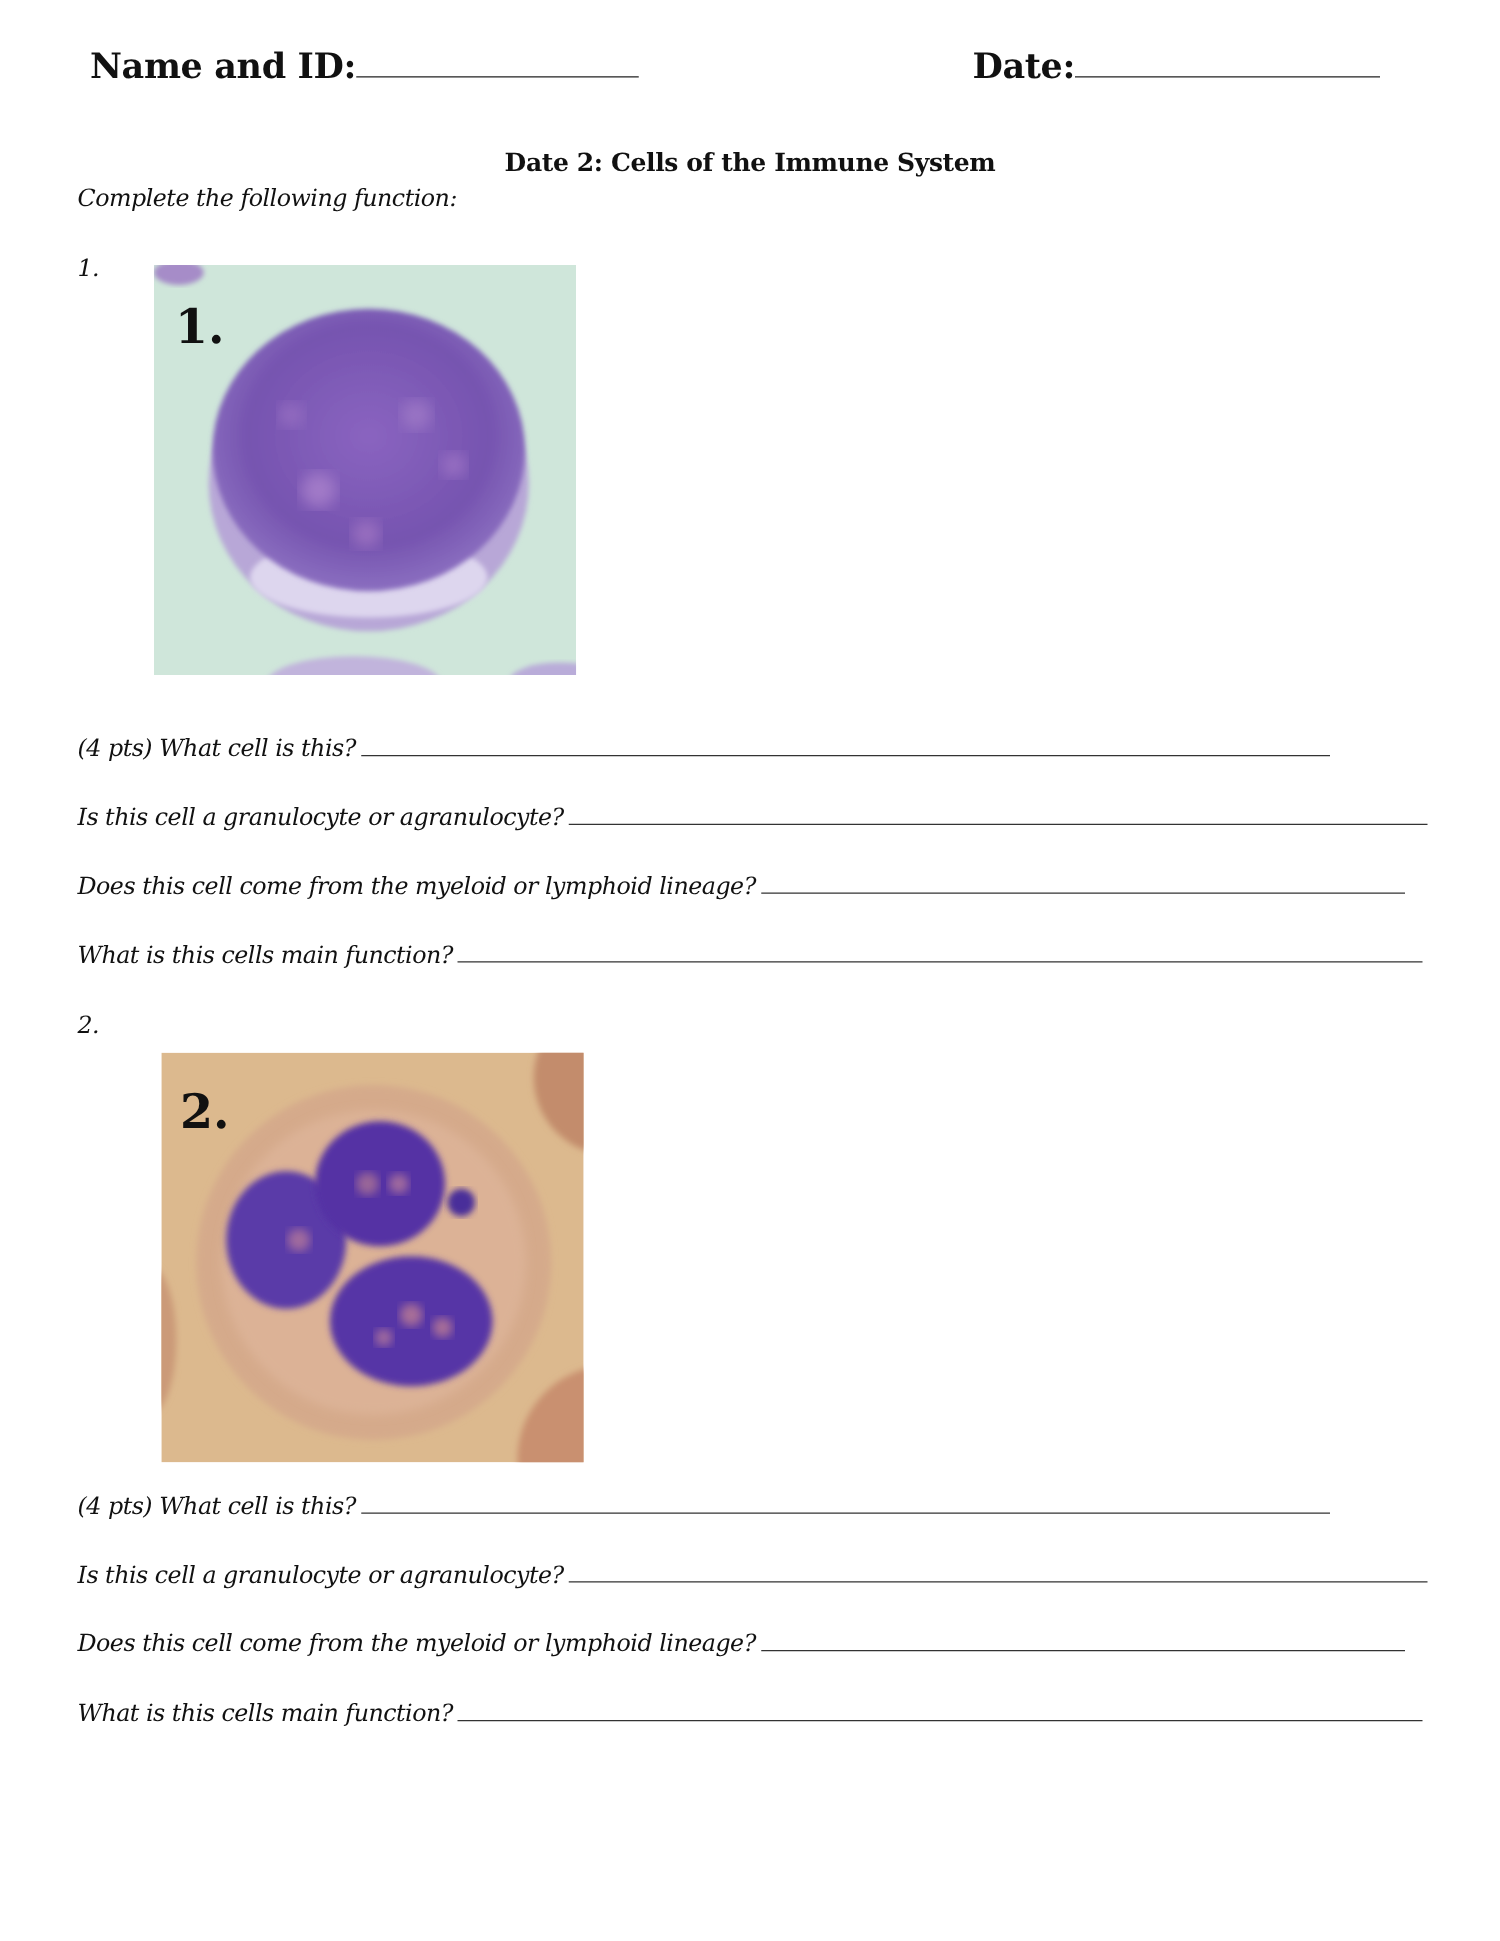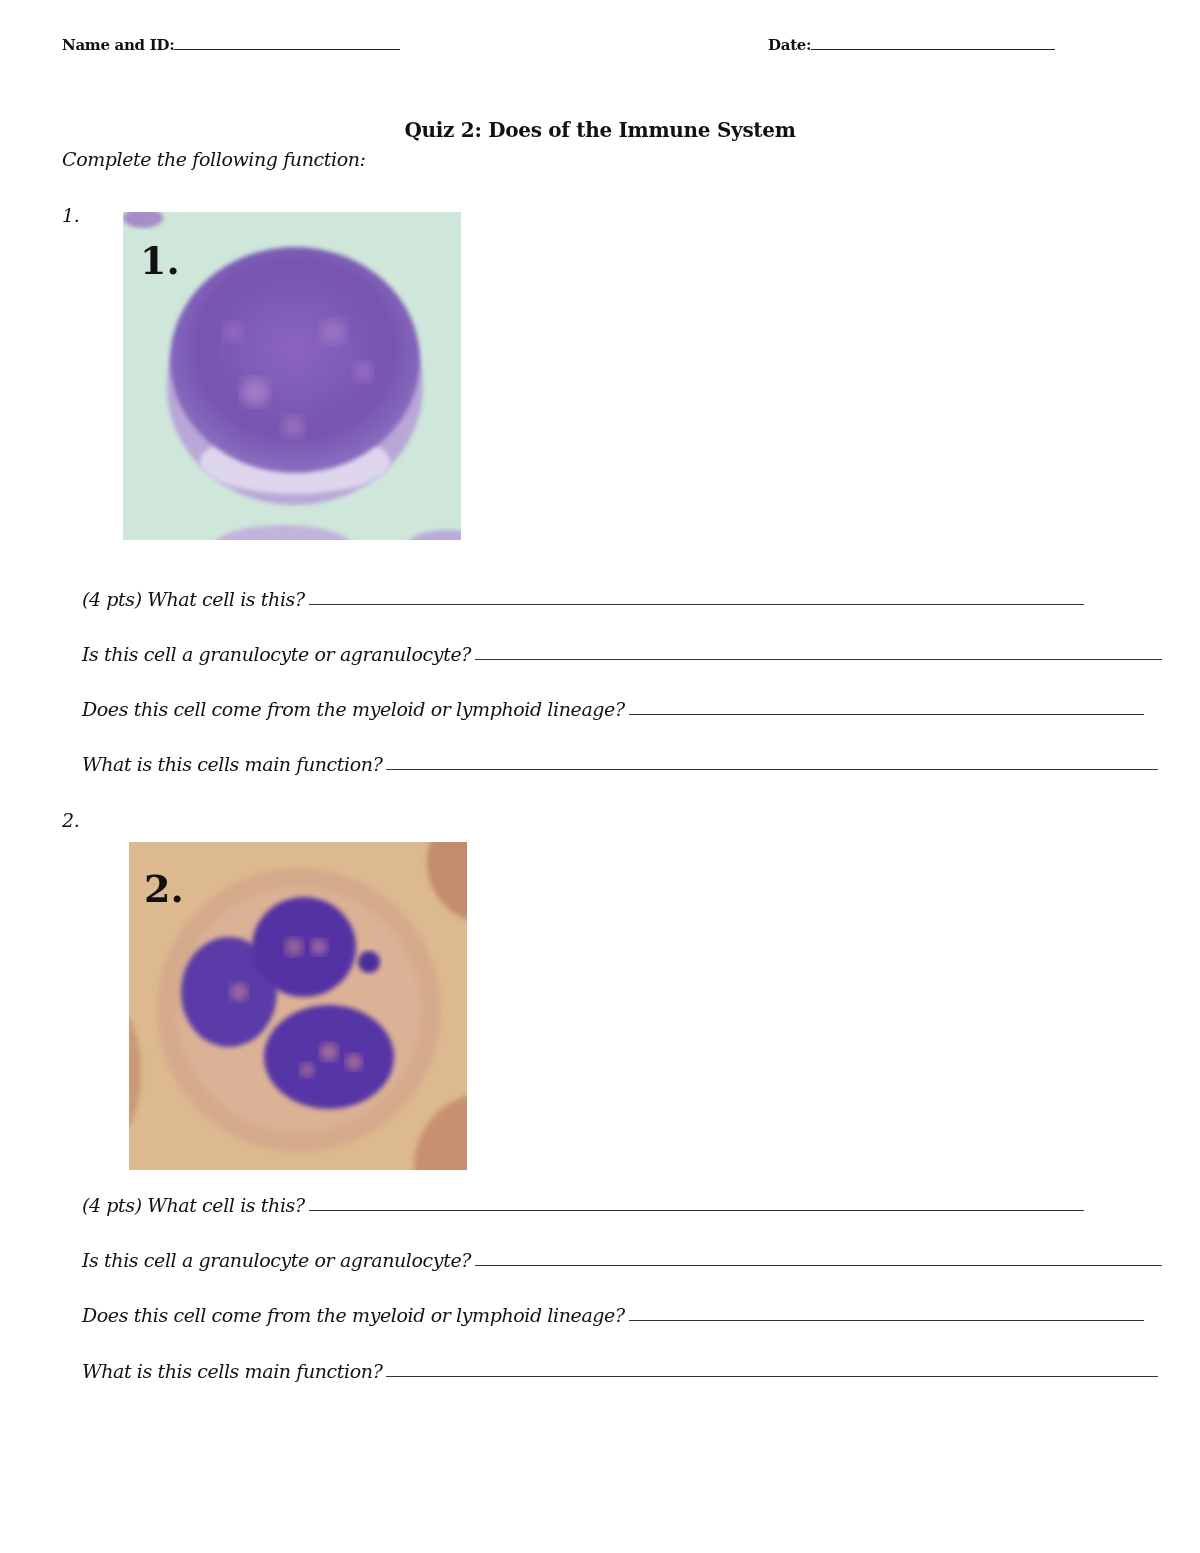--- a/index.html
+++ b/index.html
@@ -2,46 +2,46 @@
 <html><head>
 <meta charset="utf-8">
 <style>
   html, body { margin: 0; padding: 0; background: #ffffff; }
   body {
     width: 1200px; height: 1553px; position: relative; overflow: hidden;
     font-family: "DejaVu Serif", "Liberation Serif", serif;
     color: #111111;
   }
   .abs { position: absolute; }
-  .hdr { font-weight: bold; font-size: 15px; letter-spacing: -0.3px; }
+  .hdr { font-weight: bold; font-size: 28px; letter-spacing: -0.3px; margin-left: 10px; }
   .blank-line {
     display: inline-block; border-bottom: 1.5px solid #222; height: 1px;
     vertical-align: baseline;
   }
   .title { font-weight: bold; font-size: 20px; width: 1200px; text-align: center; left: 0; top: 118px; letter-spacing: -0.3px; }
   .ital { font-style: italic; font-size: 19px; letter-spacing: -0.4px; }
-  .qrow { position: absolute; left: 62px; display: flex; align-items: flex-end; margin-left: 20px; }
+  .qrow { position: absolute; left: 62px; display: flex; align-items: flex-end; }
   .qrow .blank { flex: none; border-bottom: 1.5px solid #333; height: 1px; margin-left: 4px; margin-bottom: 5px; }
   .img-box { position: absolute; overflow: hidden; }
   .img-label {
     position: absolute; font-family: "DejaVu Serif", serif; font-weight: bold;
     font-size: 38px; color: #111;
   }
 </style>
 </head>
 <body>
 
 <div class="abs hdr" style="left:62px; top:36px;">
   <span>Name and ID:</span><span class="blank-line" style="width:226px;"></span>
 </div>
 <div class="abs hdr" style="left:768px; top:36px;">
   <span>Date:</span><span class="blank-line" style="width:244px;"></span>
 </div>
 
-<div class="abs title">Quiz 2: Does of the Immune System</div>
+<div class="abs title">Date 2: Cells of the Immune System</div>
 <div class="abs ital" style="left:62px; top:148px;">Complete the following function:</div>
 
 <div class="abs ital" style="left:62px; top:204px;">1.</div>
 <div class="img-box" style="left:123px; top:212px; width:338px; height:328px;">
   <svg width="338" height="328" viewBox="0 0 338 328">
     <defs>
       <radialGradient id="nuc1" cx="50%" cy="45%" r="55%">
         <stop offset="0%" stop-color="#8a64c0"></stop>
         <stop offset="70%" stop-color="#7654b0"></stop>
         <stop offset="100%" stop-color="#8b6fc0"></stop>

